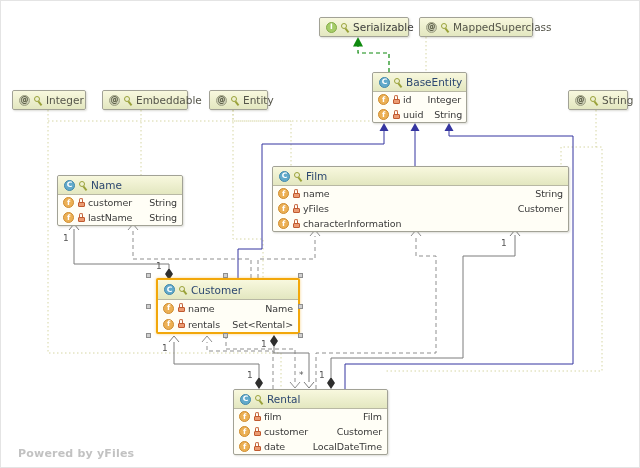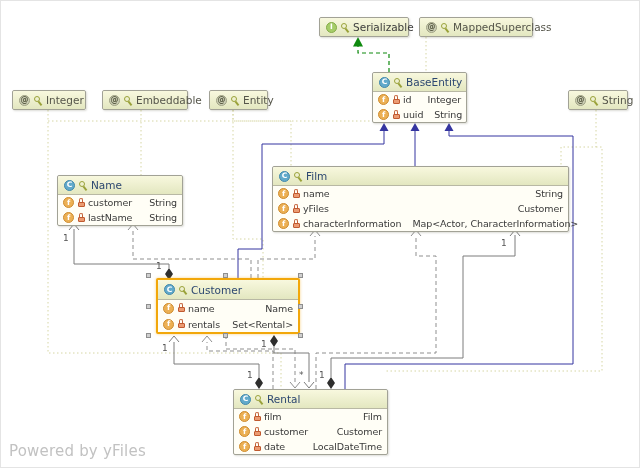--- a/index.html
+++ b/index.html
@@ -25,21 +25,21 @@
   .keyic{position:relative;display:inline-block;width:8px;height:10px;flex:0 0 auto;}
   .keyic::before{content:"";position:absolute;top:1px;left:0;width:4px;height:4px;border:1.5px solid #9aa23a;border-radius:50%;}
   .keyic::after{content:"";position:absolute;top:5.5px;left:4.5px;width:1.6px;height:5px;background:#9aa23a;transform:rotate(-40deg);}
   .lockic{position:relative;display:inline-block;width:8px;height:10px;flex:0 0 auto;}
   .lockic::before{content:"";position:absolute;top:0;left:2px;width:4px;height:5px;border:1px solid #c4623a;border-bottom:none;border-radius:3px 3px 0 0;box-sizing:border-box;}
   .lockic::after{content:"";position:absolute;top:4px;left:0.5px;width:7px;height:5px;background:#eb9b72;border:1px solid #c05a30;border-radius:1px;box-sizing:border-box;}
   .node.selected{border:2px solid #f2a70a;box-shadow:0 0 3px rgba(242,167,10,.5);}
   .node.selected .hdr{height:19px;}
   .node.selected .row{height:16px;}
   .handle{position:absolute;z-index:3;width:5px;height:5px;background:#cfcfcf;border:1px solid #8e8e8e;box-sizing:border-box;}
-  .watermark{position:absolute;left:8px;bottom:7px;z-index:2;font-size:15px;color:#c2c2c2;letter-spacing:.2px;}
+  .watermark{position:absolute;left:17px;bottom:7px;z-index:2;font-size:11px;color:#c2c2c2;letter-spacing:.2px;font-weight:bold;}
   text.mult{font-size:9px;fill:#555;font-family:"DejaVu Sans",sans-serif;}
 </style>
 </head>
 <body>
 
 <div class="canvas">
 
   <svg class="edges" width="640" height="468" viewBox="0 0 640 468">
 
     <g stroke="#d6d6a4" stroke-width="1" fill="none" stroke-dasharray="1.5,2.5">
@@ -218,21 +218,20 @@
     <div class="row">
       <span class="ic f">f</span>
       <span class="lockic"></span>
       <span class="fn">yFiles</span>
       <span class="ft">Customer</span>
     </div>
     <div class="row">
       <span class="ic f">f</span>
       <span class="lockic"></span>
       <span class="fn">characterInformation</span>
-      <span class="ft">Map&lt;Actor, CharacterInformation&gt;</span>
     </div>
   </div>
 
   <div class="node selected" style="left:155px;top:277px;width:140px;">
     <div class="hdr">
       <span class="ic c">C</span>
       <span class="keyic"></span>
       <span>Customer</span>
     </div>
     <div class="row">

